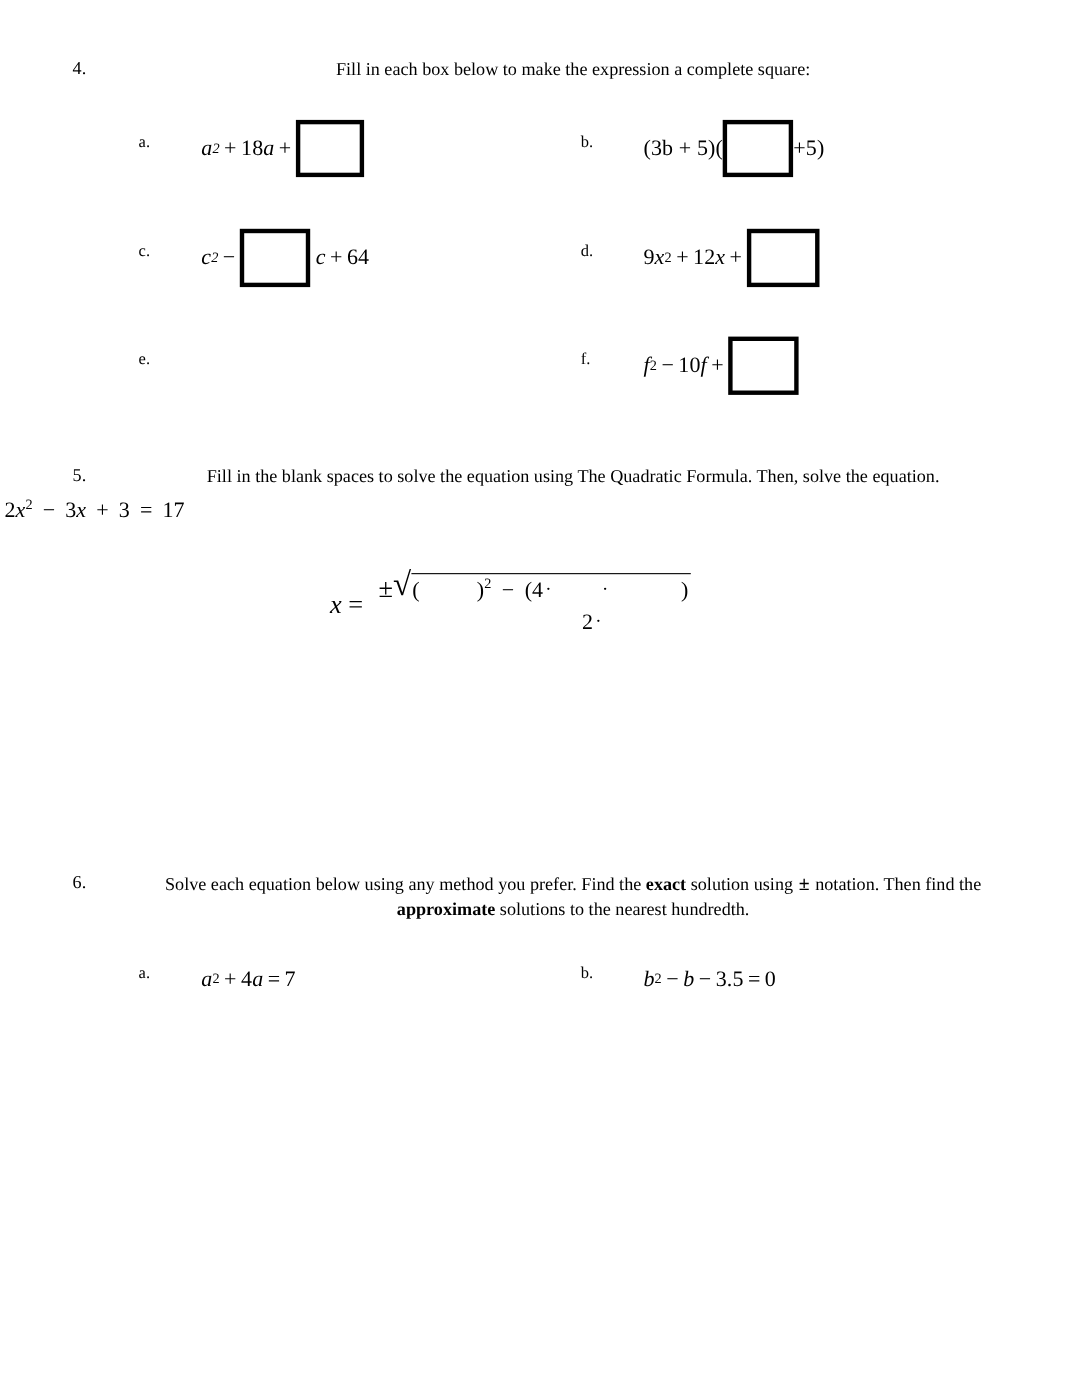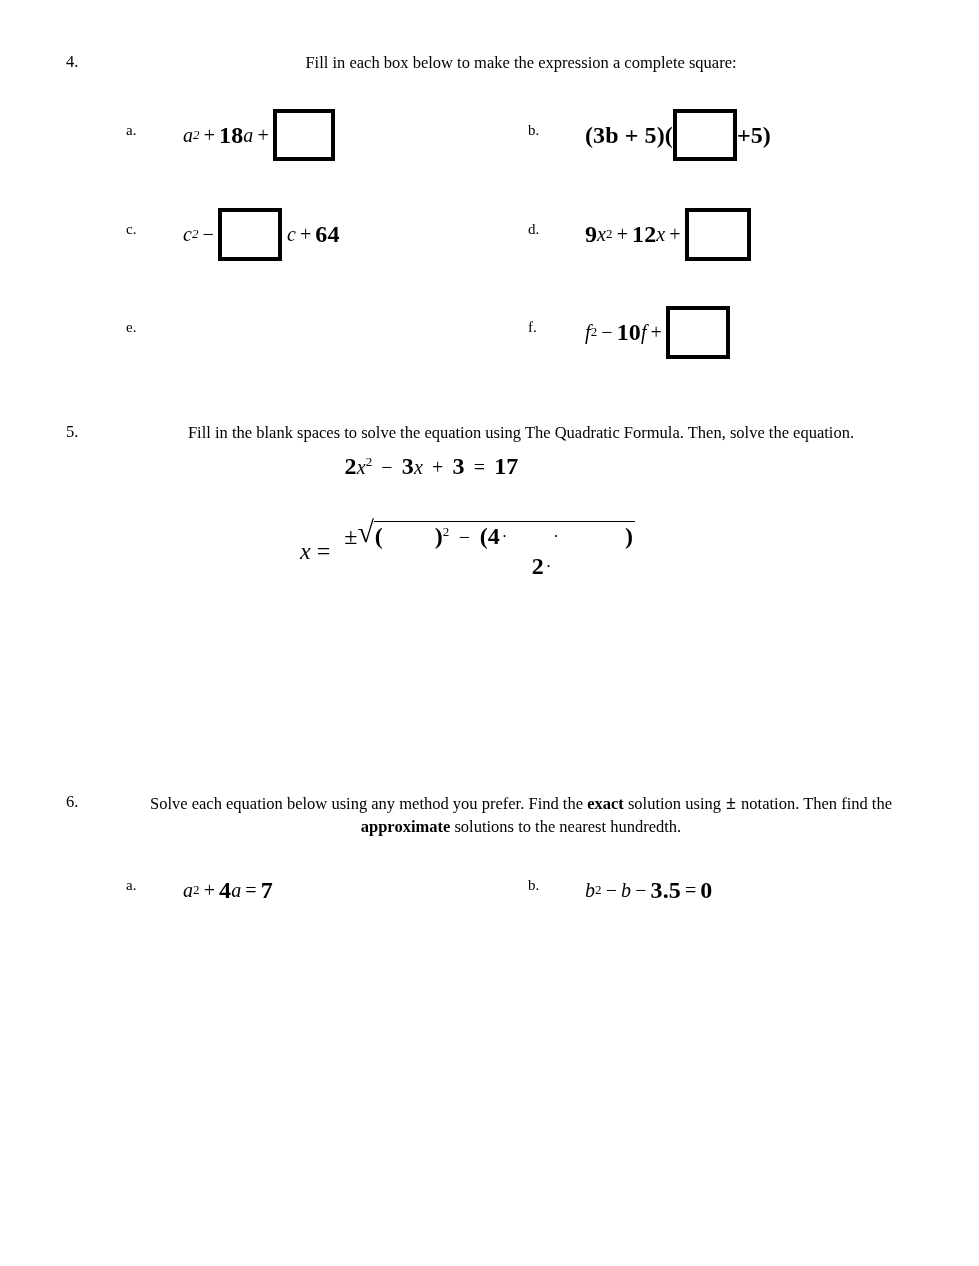--- a/index.html
+++ b/index.html
@@ -72,22 +72,21 @@
     font-family: "Liberation Serif", "DejaVu Serif", serif;
     font-size: 20px;
     letter-spacing: 0.1px;
   }
   .mi {           
     font-style: italic;
     font-size: 20px;
   }
   .mn {           
     font-style: normal;
-    font-size: 24px;
-    font-weight: bold;
+    font-size: 20px;
   }
   .mo {           
     font-style: normal;
     font-size: 20px;
     padding: 0 4px;
   }
   .sup {
     font-size: 13px;
     vertical-align: super;
     font-style: italic;
@@ -106,23 +105,22 @@
   .box-a  { width: 62px; height: 52px; }
   .box-b  { width: 64px; height: 52px; }
   .box-c  { width: 64px; height: 53px; }
   .box-d  { width: 66px; height: 53px; }
   .box-e  { width: 63px; height: 53px; }
   .box-f  { width: 64px; height: 53px; }
 
   
   .display-eq {
     position: absolute;
-    left: 16px;
+    left: 4px;
     width: 831px;
-    text-align: center;
     font-size: 20px;
   }
 
   
   .formula-wrap {
     position: absolute;
     left: 0;
     top: 0;
     width: 979px;
     height: 90px;

